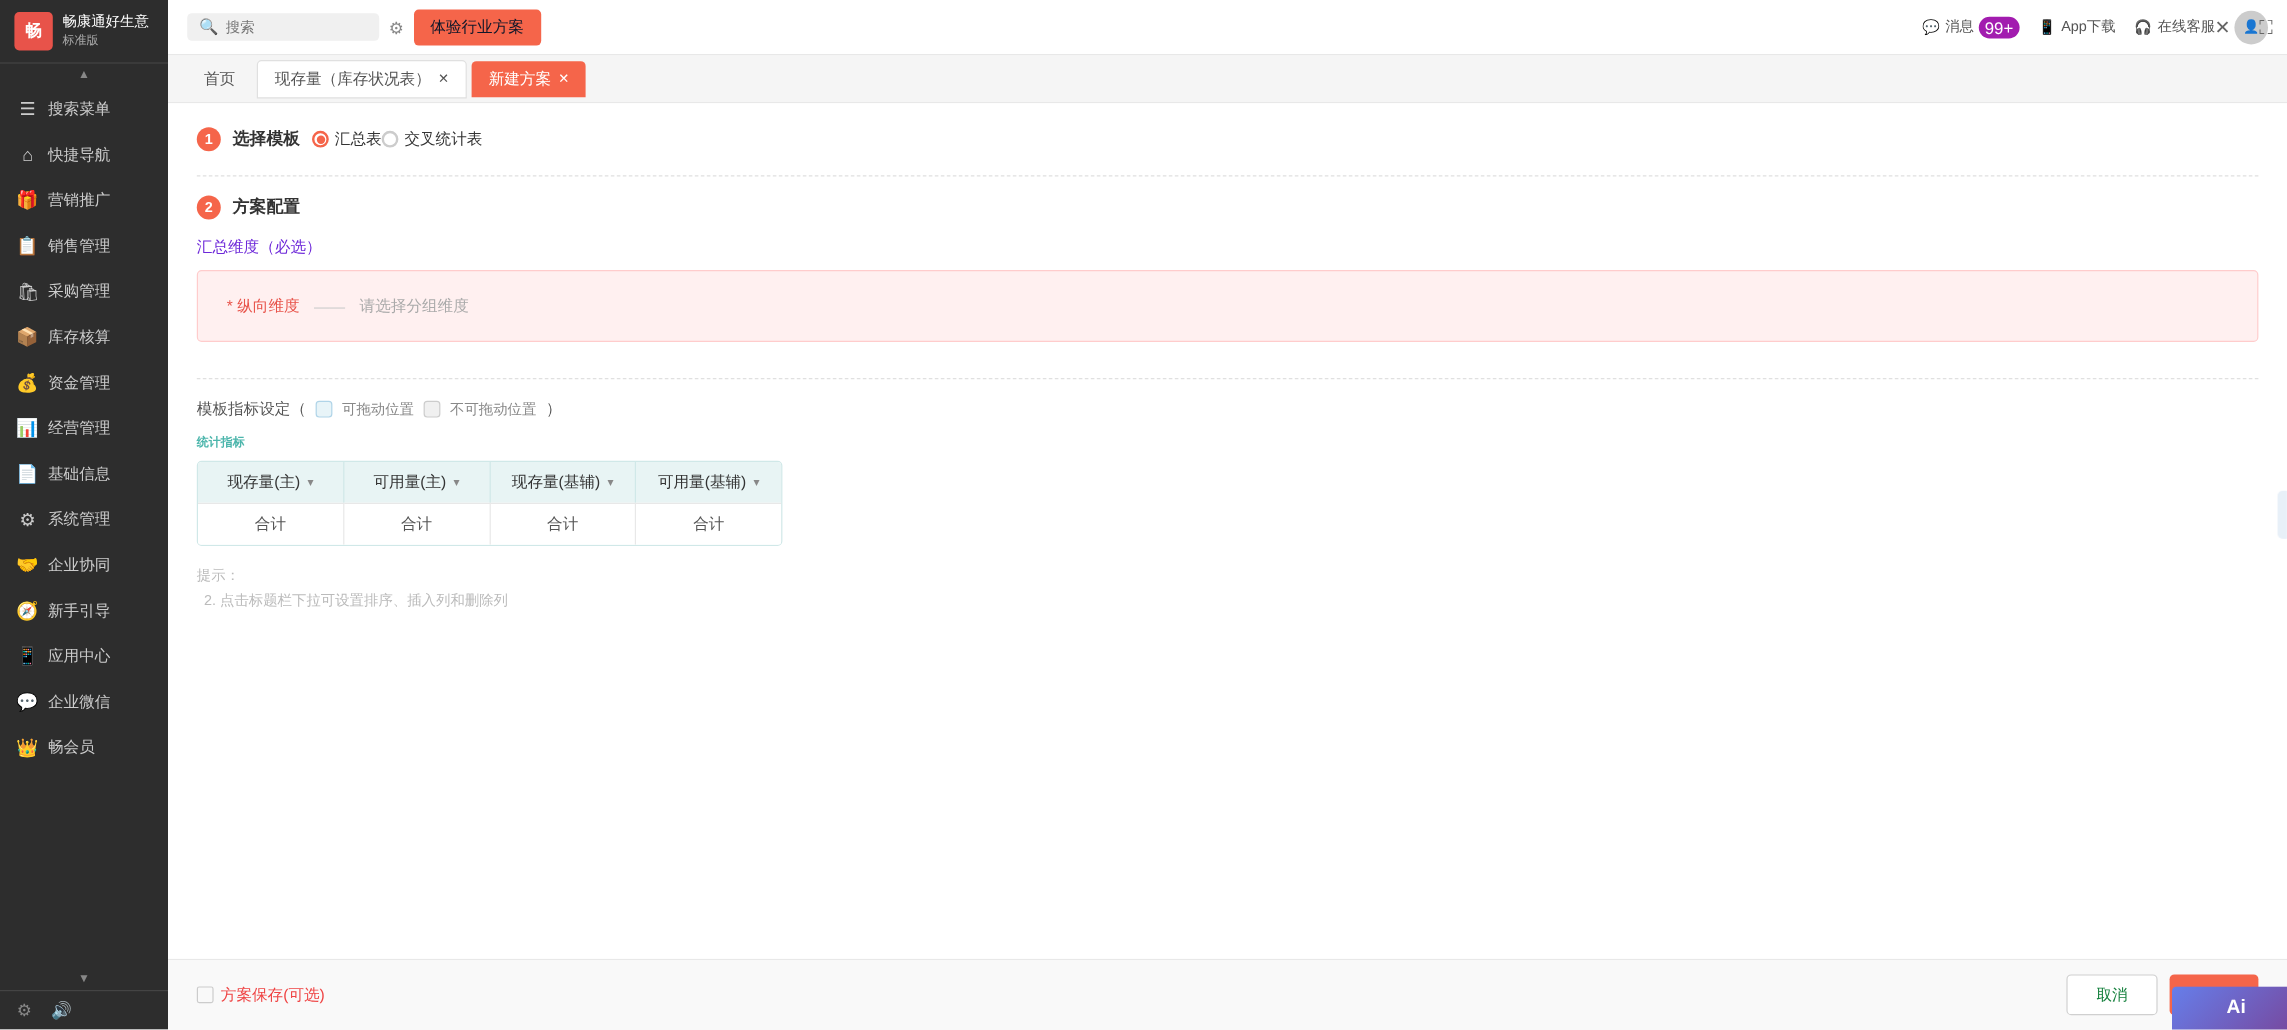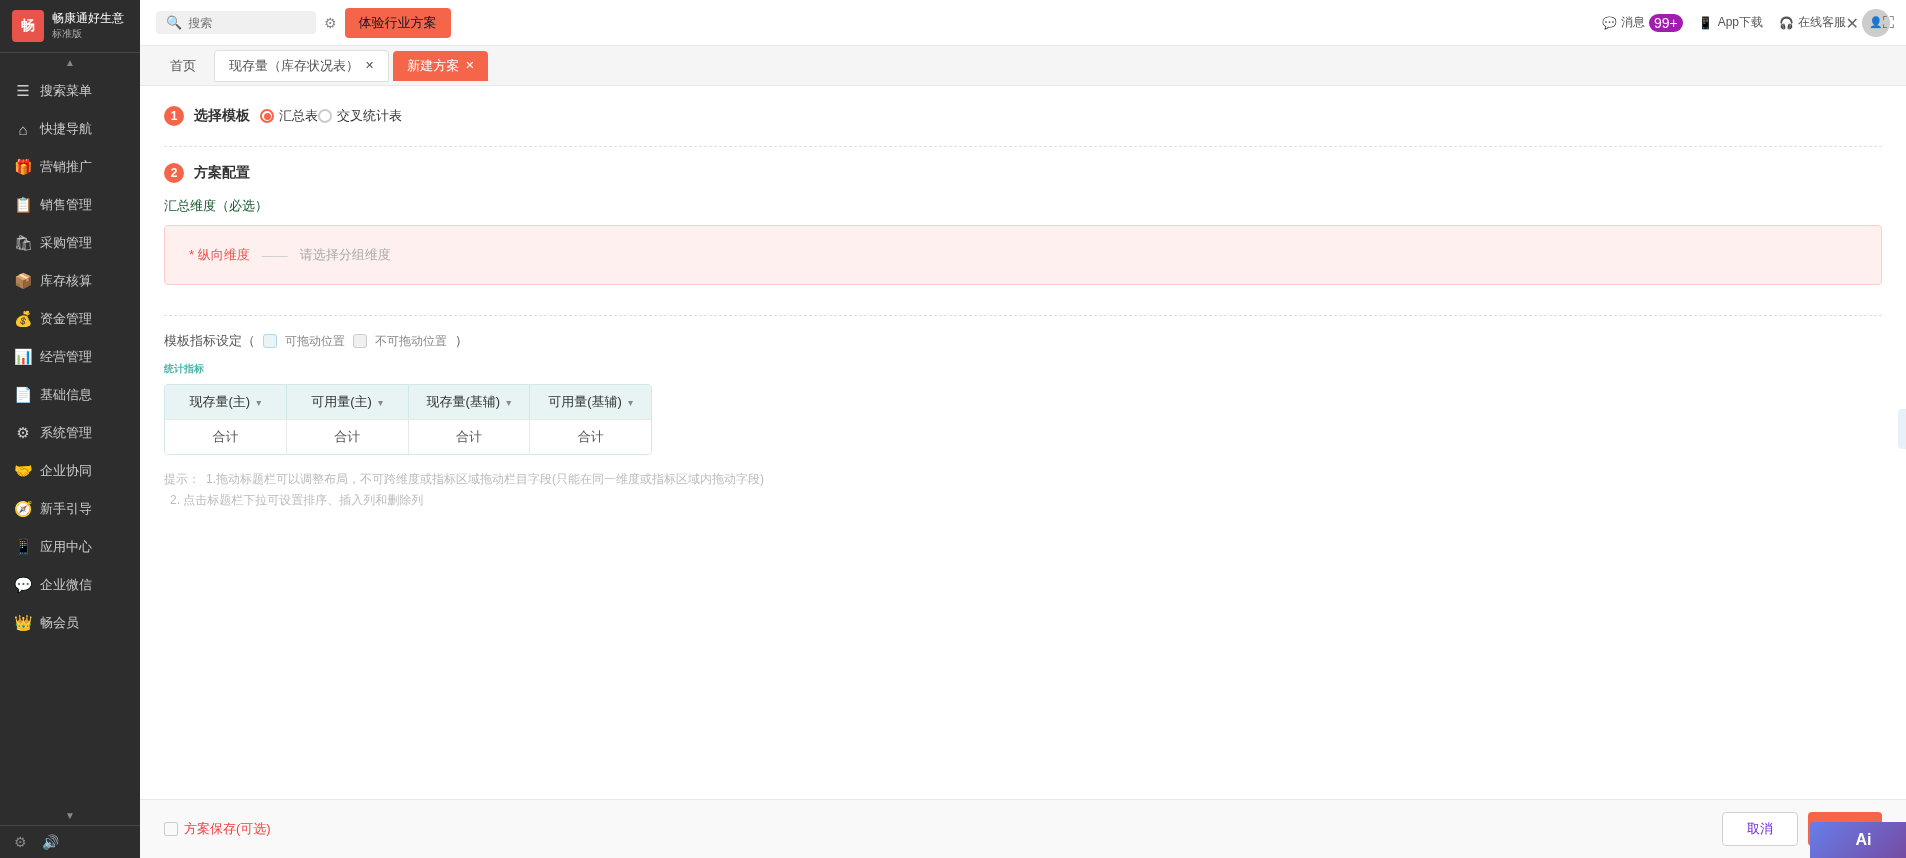--- a/index.html
+++ b/index.html
@@ -137,21 +137,21 @@
     .template-options { display: flex; align-items: center; }
     .radio-option { display: flex; align-items: center; gap: 5px; cursor: pointer; font-size: 13px; color: #333; }
     .radio-circle {
       width: 14px; height: 14px; border-radius: 50%;
       border: 2px solid #ccc; display: flex; align-items: center; justify-content: center;
     }
     .radio-circle.selected { border-color: #f5654a; }
     .radio-dot { width: 7px; height: 7px; border-radius: 50%; background: #f5654a; }
 
     
-    .config-label { font-size: 13px; color: #14532d; margin-bottom: 10px; }
+    .config-label { font-size: 13px; color: #6d28d9; margin-bottom: 10px; }
 
     
     .dimension-area {
       background: #fff0f0;
       border: 1px solid #ffcccc;
       border-radius: 4px;
       padding: 20px 24px;
       margin-bottom: 30px;
     }
     .dimension-row { display: flex; align-items: center; gap: 12px; }
@@ -200,21 +200,21 @@
       border-top: 1px solid #e8e8e8;
       padding: 12px 24px;
       display: flex; align-items: center; justify-content: space-between;
       flex-shrink: 0;
     }
     .save-option { display: flex; align-items: center; gap: 6px; font-size: 13px; color: #ef4444; cursor: pointer; }
     .checkbox { width: 14px; height: 14px; border: 1px solid #ccc; border-radius: 2px; }
     .footer-buttons { display: flex; gap: 10px; }
     .btn-cancel {
       padding: 7px 24px; border: 1px solid #d0d0d0; background: #fff;
-      border-radius: 4px; font-size: 13px; color: #6d28d9; cursor: pointer;
+      border-radius: 4px; font-size: 13px; color: #15803d; cursor: pointer;
     }
     .btn-query {
       padding: 7px 24px; border: none; background: #f5654a;
       border-radius: 4px; font-size: 13px; color: white; cursor: pointer;
     }
 
     
     .right-collapse {
       position: fixed; right: 0; top: 50%; transform: translateY(-50%);
       background: #e8f0f8; width: 8px; height: 40px; border-radius: 4px 0 0 4px;
@@ -445,21 +445,20 @@
             <div class="stats-data-cell">合计</div>
             <div class="stats-data-cell">合计</div>
             <div class="stats-data-cell">合计</div>
           </div>
         </div>
       </div>
 
       <div class="tips-section">
         <div class="tip-item">
           <span class="tip-num">提示：</span>
-          <span>1.拖动标题栏可以调整布局，不可跨维度或指标区域拖动栏目字段(只能在同一维度或指标区域内拖动字段)</span>
         </div>
         <div class="tip-item">
           <span class="tip-num"></span>
           <span>2. 点击标题栏下拉可设置排序、插入列和删除列</span>
         </div>
       </div>
     </div>
   </div>
 
   <div class="footer-bar">

